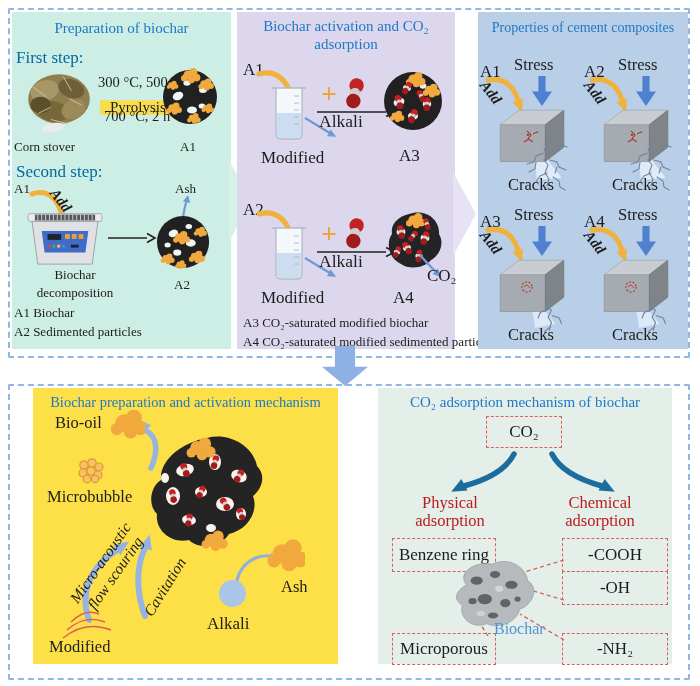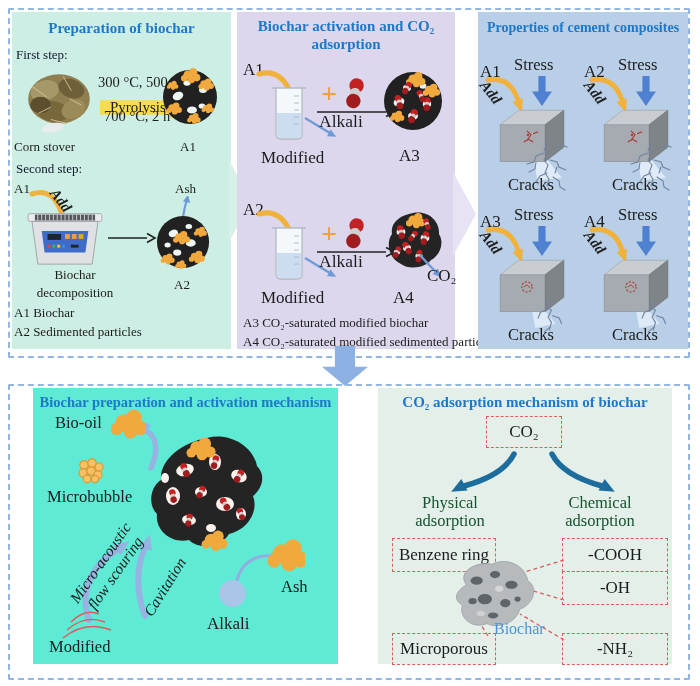--- a/index.html
+++ b/index.html
@@ -1,23 +1,23 @@
 <!DOCTYPE html>
 <html><head>
 <meta charset="utf-8">
 <style>
   html,body{margin:0;padding:0;background:#fff}
   #canvas{position:relative;width:700px;height:686px;background:#ffffff;
     font-family:"Liberation Serif","DejaVu Serif",serif;color:#1c1c1c;overflow:hidden}
   .abs{position:absolute}
   .t{position:absolute;white-space:nowrap;line-height:1.12;font-size:13px}
   .ctr{text-align:center}
-  .ptitle{font-weight:700;color:#1e78c8;font-size:15px;width:100%;left:0}
-  .orange{color:#0f172a;font-size:13px}
-  .steel{color:#14532d}
+  .ptitle{font-weight:400;color:#1e78c8;font-size:15px;width:100%;left:0}
+  .orange{color:#0369a1;font-size:17px}
+  .steel{color:#b91c1c}
   .big{font-size:17px}
   .dashedbox{position:absolute;border:2px dashed #91b6e4;border-radius:2px}
   .panel{position:absolute}
   .redbox{position:absolute;border:1.6px dashed #d9605a;display:flex;align-items:center;justify-content:center;font-size:17px}
   .stressArrow{position:absolute;background:#4f81d0;clip-path:polygon(32% 0,68% 0,68% 52%,100% 52%,50% 100%,0 52%,32% 52%)}
   .downArrow{position:absolute;background:#8cb1e2;clip-path:polygon(28% 0,72% 0,72% 52%,100% 52%,50% 100%,0 52%,28% 52%)}
   .chev{position:absolute;clip-path:polygon(0 0,100% 50%,0 100%)}
   .pyro{position:absolute;background:#f8dc4e;clip-path:polygon(0 18%,80% 18%,80% 0,100% 50%,80% 100%,80% 82%,0 82%);
     font-size:15px;line-height:23px;padding-left:10px;box-sizing:border-box}
   .addTxt{position:absolute;font-style:italic;font-weight:700;font-size:15px;transform:rotate(52deg);transform-origin:center;white-space:nowrap}
@@ -360,21 +360,21 @@
           <use href="#cracksmall"></use>
         </svg>
     <div class="t" style="left:30px;top:126px;font-size:16.5px">Cracks</div>
   </div>
 </div>
 
 <div class="downArrow" style="left:322px;top:346px;width:46px;height:40px"></div>
 
 <div class="dashedbox" style="left:8px;top:384px;width:678px;height:292px"></div>
 
-<div class="panel" style="left:33px;top:388px;width:305px;height:276px;background:#5eead4">
+<div class="panel" style="left:33px;top:388px;width:305px;height:276px;background:#fde047">
   <div class="t ptitle ctr" style="top:6px;font-size:14.5px">Biochar preparation and activation mechanism</div>
 
   <svg class="abs" style="left:0;top:0" width="305" height="276" viewBox="0 0 305 276">
     <path d="M118 80 C126 62 124 48 112 42" stroke="#97b3e1" stroke-width="5.5" fill="none" stroke-linecap="round"></path>
     <polygon points="0,-10 6.5,5 -6.5,5" transform="translate(110,38) rotate(-42)" fill="#97b3e1"></polygon>
     <path d="M56 232 C46 204 58 178 84 162" stroke="#97b3e1" stroke-width="6" fill="none" stroke-linecap="round"></path>
     <polygon points="0,-10 6.5,5 -6.5,5" transform="translate(88,159) rotate(56)" fill="#97b3e1"></polygon>
     <path d="M112 228 C102 202 104 176 112 160" stroke="#97b3e1" stroke-width="6" fill="none" stroke-linecap="round"></path>
     <polygon points="0,-10 6.5,5 -6.5,5" transform="translate(114,156) rotate(16)" fill="#97b3e1"></polygon>
     <path d="M204 192 C208 176 222 166 238 168" stroke="#8fb0de" stroke-width="3.2" fill="none" stroke-linecap="round"></path>

